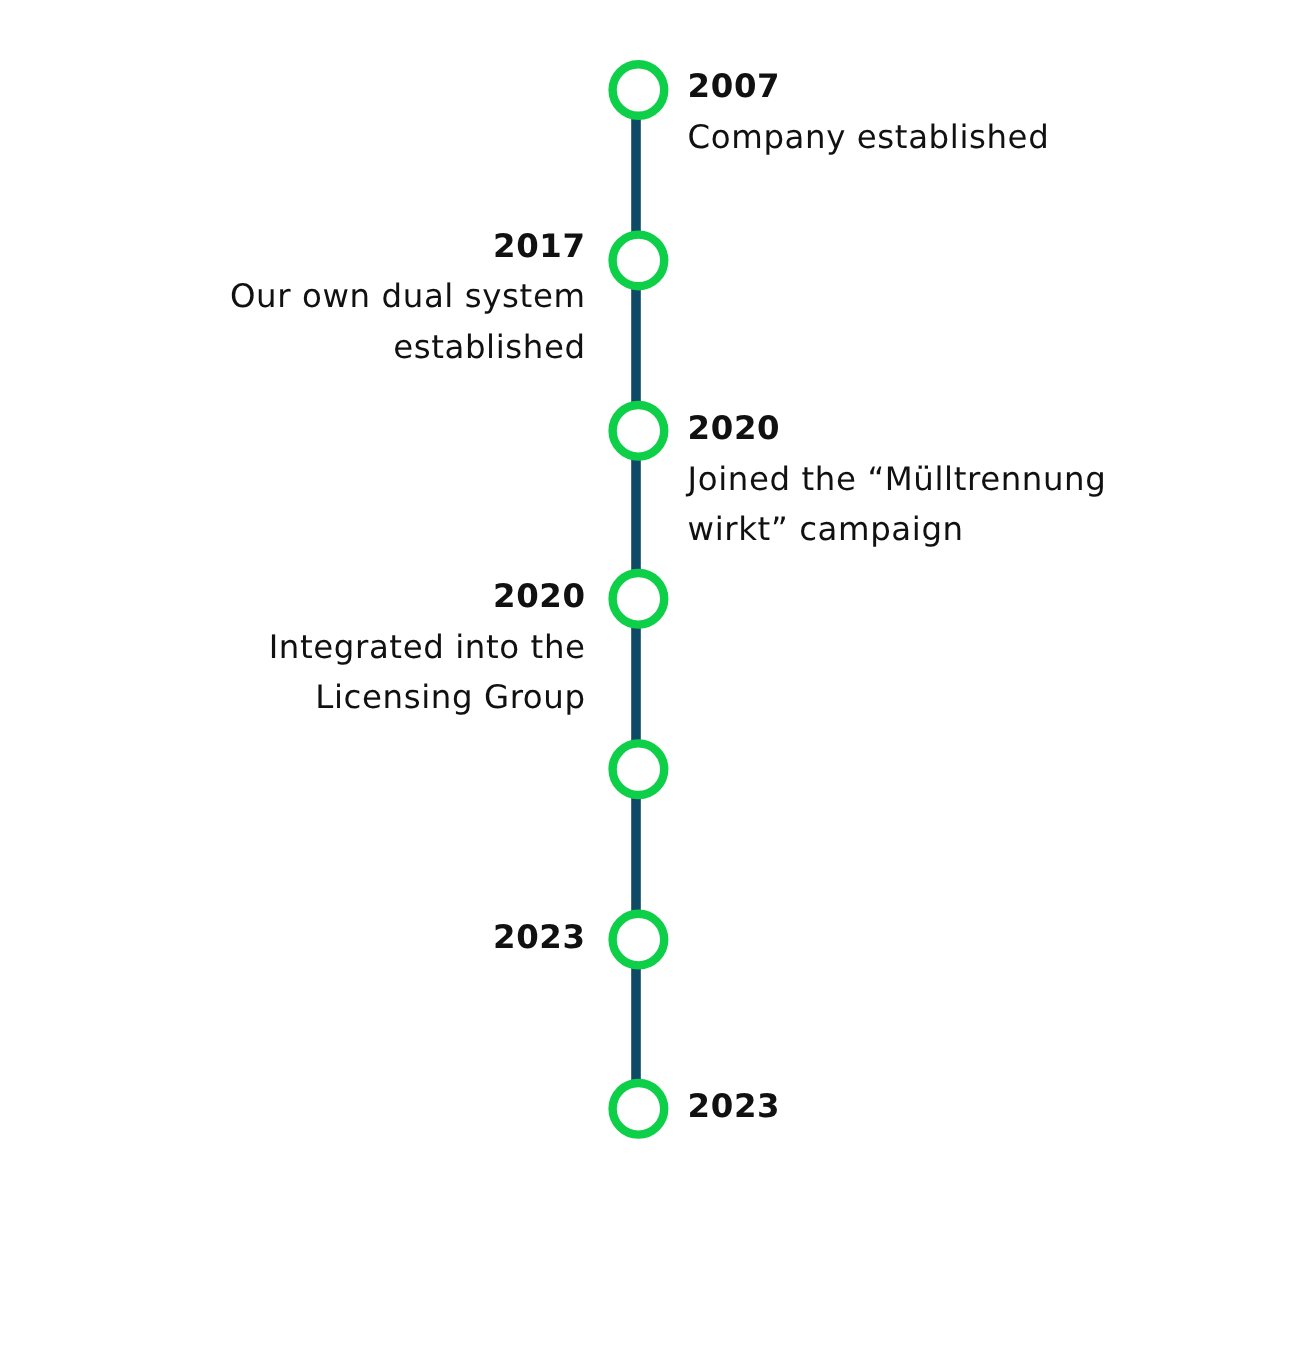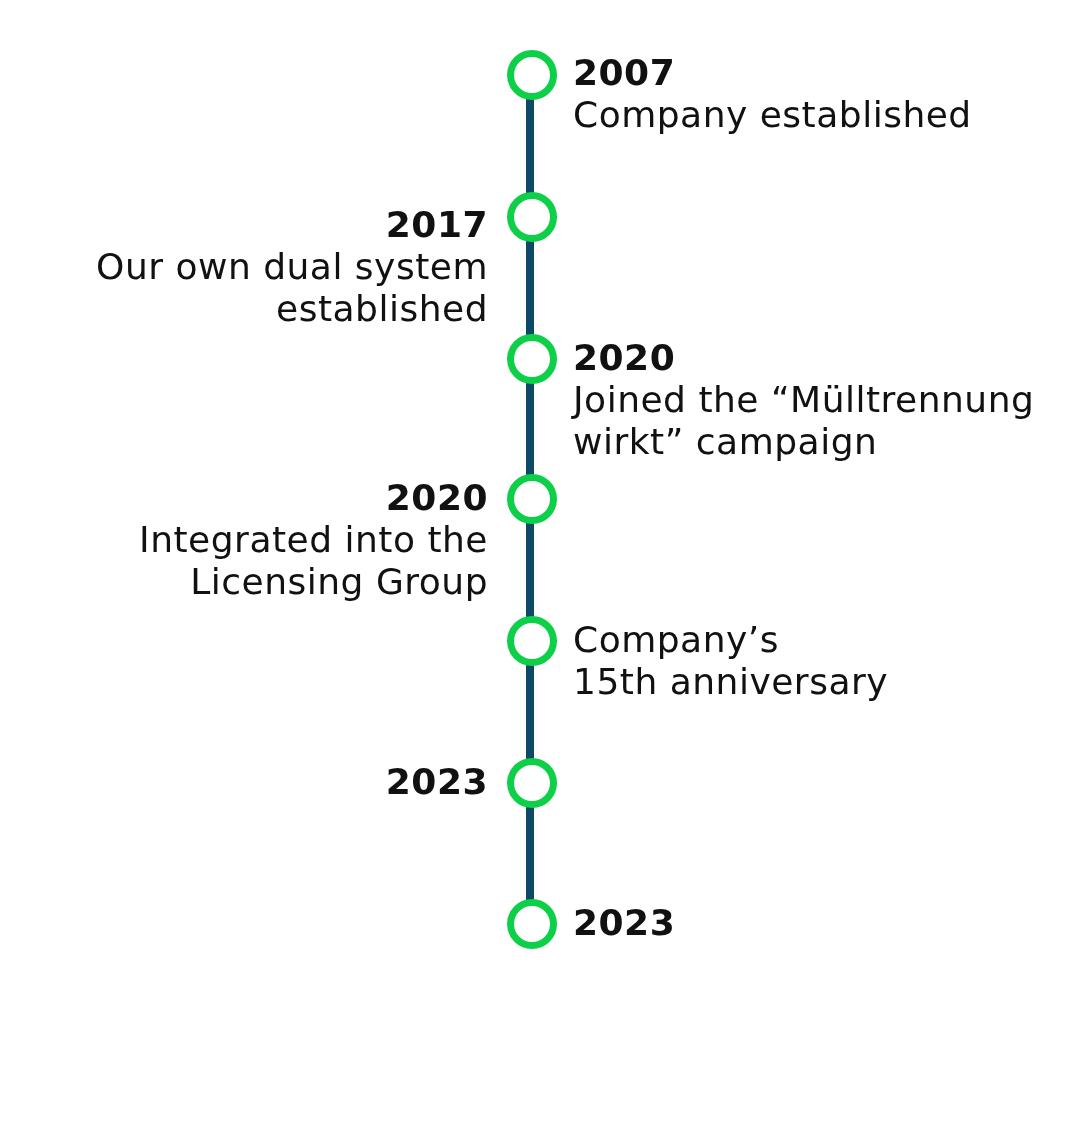--- a/index.html
+++ b/index.html
@@ -1,39 +1,39 @@
 <!DOCTYPE html>
 <html><head>
 <meta charset="utf-8">
 <style>
   html, body { margin:0; padding:0; background:#ffffff; }
   body { width:1080px; height:1129px; position:relative; overflow:hidden;
          font-family:"DejaVu Sans", "Liberation Sans", sans-serif; color:#111; }
   .line { position:absolute; left:526px; top:73px; width:8px; height:850px; background:#0e4a66; }
   .node { position:absolute; width:36px; height:36px; border:7px solid #0ecf48; border-radius:50%;
           background:#fff; left:507px; }
-  .entry { position:absolute; font-size:36px; line-height:42px; letter-spacing:0.5px; }
+  .entry { position:absolute; font-size:27px; line-height:42px; letter-spacing:0.5px; }
   .entry .year { font-weight:bold; display:block; }
   .entry .desc { display:block; font-weight:normal; white-space:pre-line; }
   .right { left:573px; text-align:left; }
   .left { right:592px; text-align:right; }
 </style>
 </head>
 <body>
 
 <div class="line"></div>
 
 <div class="node" style="top:50px"></div>
 <div class="entry right" style="top:52px">
   <span class="year">2007</span>
   <span class="desc">Company established</span>
 </div>
 
 <div class="node" style="top:192px"></div>
-<div class="entry left" style="top:204px">
+<div class="entry left" style="top:185px">
   <span class="year">2017</span>
   <span class="desc">Our own dual system
 established</span>
 </div>
 
 <div class="node" style="top:334px"></div>
 <div class="entry right" style="top:337px">
   <span class="year">2020</span>
   <span class="desc">Joined the “Mülltrennung
 wirkt” campaign</span>
@@ -41,22 +41,20 @@
 
 <div class="node" style="top:474px"></div>
 <div class="entry left" style="top:477px">
   <span class="year">2020</span>
   <span class="desc">Integrated into the
 Licensing Group</span>
 </div>
 
 <div class="node" style="top:616px"></div>
 <div class="entry right" style="top:619px">
-  <span class="desc">Company’s
-15th anniversary</span>
 </div>
 
 <div class="node" style="top:758px"></div>
 <div class="entry left" style="top:761px">
   <span class="year">2023</span>
 </div>
 
 <div class="node" style="top:899px"></div>
 <div class="entry right" style="top:902px">
   <span class="year">2023</span>

